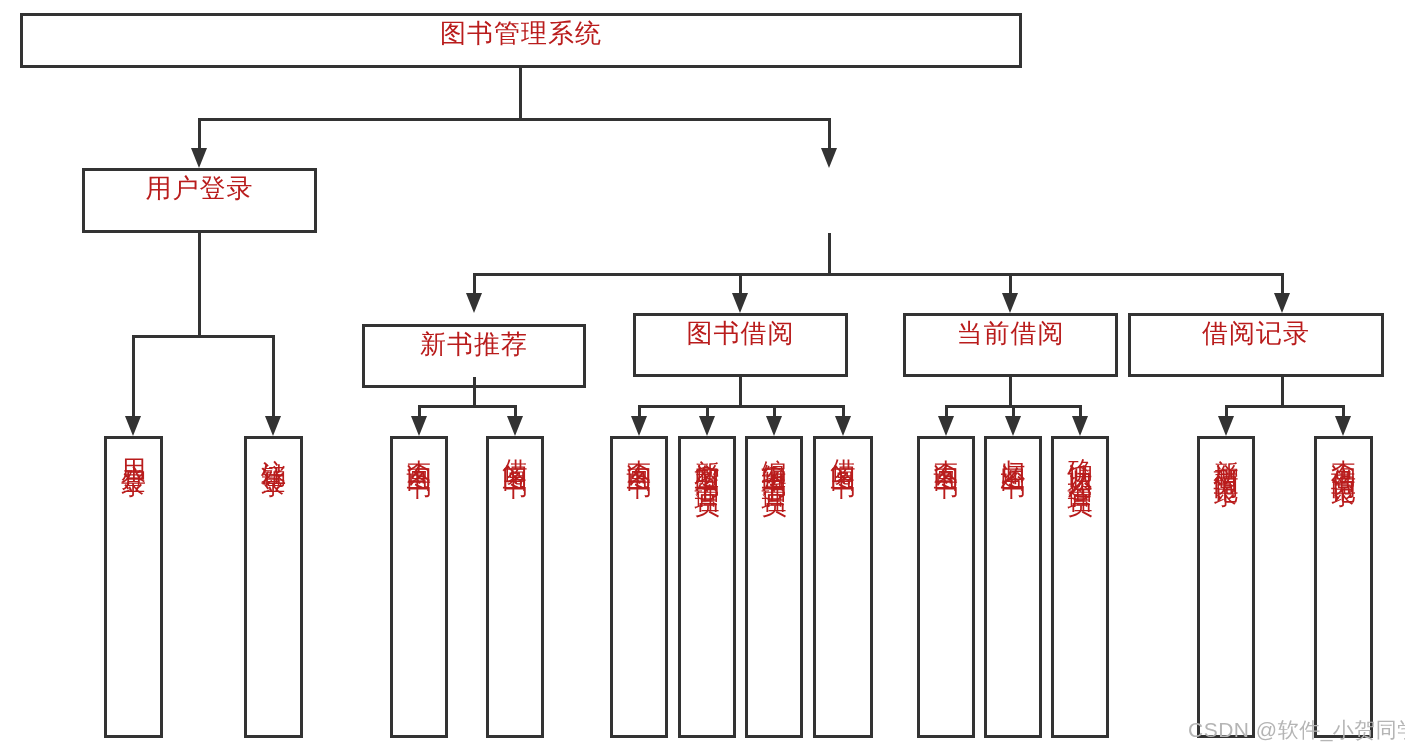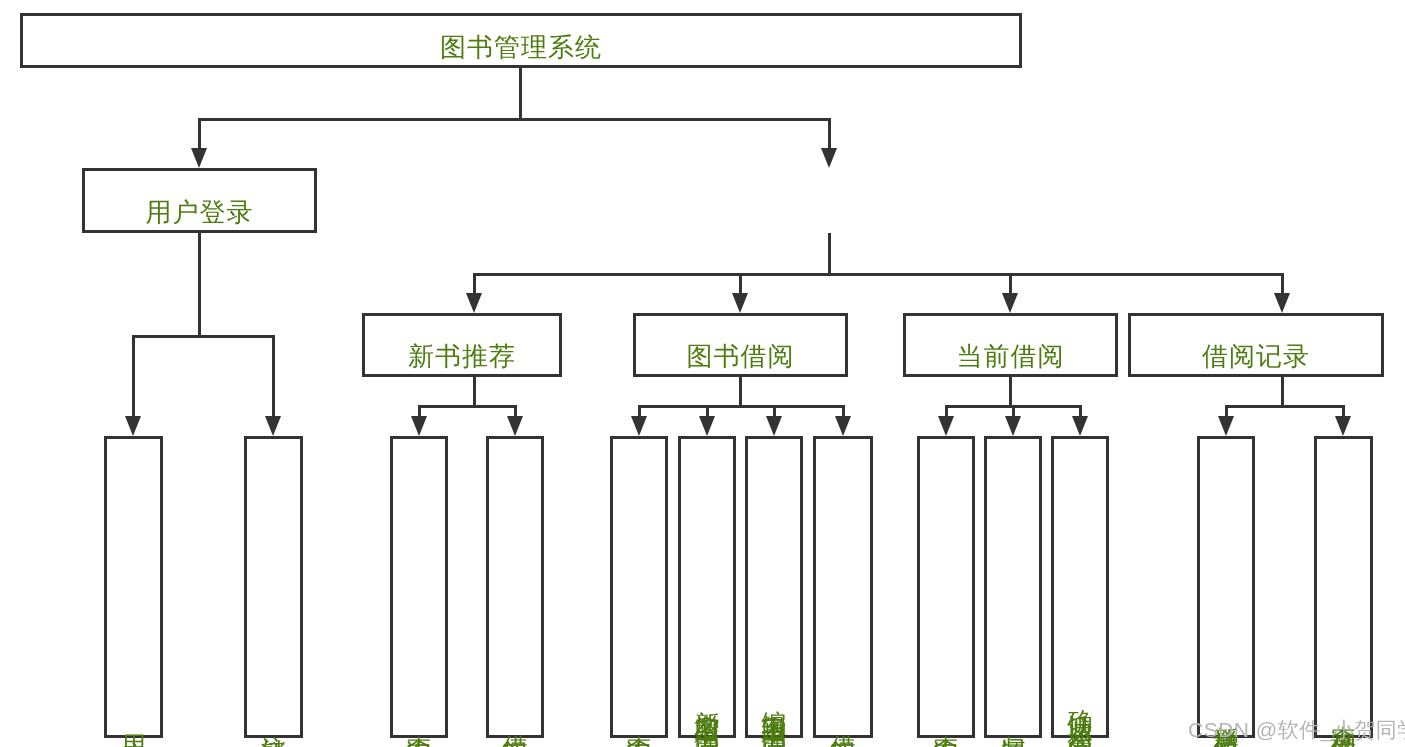--- a/index.html
+++ b/index.html
@@ -1,19 +1,19 @@
 <!DOCTYPE html>
 <html><head>
 <meta charset="utf-8">
 <style>
   html,body{margin:0;padding:0;background:#ffffff;}
   .canvas{position:relative;width:1405px;height:747px;background:#ffffff;
           font-family:"Liberation Sans","DejaVu Sans",sans-serif;overflow:hidden;}
   .box{position:absolute;box-sizing:border-box;background:#ffffff;border:3px solid #333333;
-       display:flex;align-items:flex-end;justify-content:center;color:#4d7c0f;
+       display:flex;align-items:flex-start;justify-content:center;color:#b91c1c;
        font-size:26px;letter-spacing:1px;white-space:nowrap;}
   .vbox{font-size:25px;letter-spacing:0;}
   .vbox .vtxt{writing-mode:vertical-rl;text-orientation:mixed;letter-spacing:5px;line-height:1;}
   .hl{position:absolute;height:3px;background:#333333;}
   .vl{position:absolute;width:3px;background:#333333;}
   .ar{position:absolute;width:0;height:0;border-left:8px solid transparent;
       border-right:8px solid transparent;border-top:20px solid #333333;}
   .wm{position:absolute;color:#b5b5b5;font-size:21px;white-space:nowrap;letter-spacing:0.5px;}
 </style>
 </head>
@@ -47,21 +47,21 @@
   <div class="hl" style="left:473px;top:273px;width:811px;"></div>
   <div class="vl" style="left:473px;top:273px;height:20px;"></div>
   <div class="ar" style="left:466px;top:293px;"></div>
   <div class="vl" style="left:739px;top:273px;height:20px;"></div>
   <div class="ar" style="left:732px;top:293px;"></div>
   <div class="vl" style="left:1009px;top:273px;height:20px;"></div>
   <div class="ar" style="left:1002px;top:293px;"></div>
   <div class="vl" style="left:1281px;top:273px;height:20px;"></div>
   <div class="ar" style="left:1274px;top:293px;"></div>
 
-  <div class="box" style="left:362px;top:313px;width:200px;height:64px;">
+  <div class="box" style="left:362px;top:324px;width:224px;height:64px;">
     <span>新书推荐</span>
   </div>
   <div class="box" style="left:903px;top:313px;width:215px;height:64px;">
     <span>当前借阅</span>
   </div>
   <div class="box" style="left:633px;top:313px;width:215px;height:64px;">
     <span>图书借阅</span>
   </div>
   <div class="box" style="left:1115px;top:313px;width:256px;height:64px;margin-left:13px;">
     <span>借阅记录</span>

